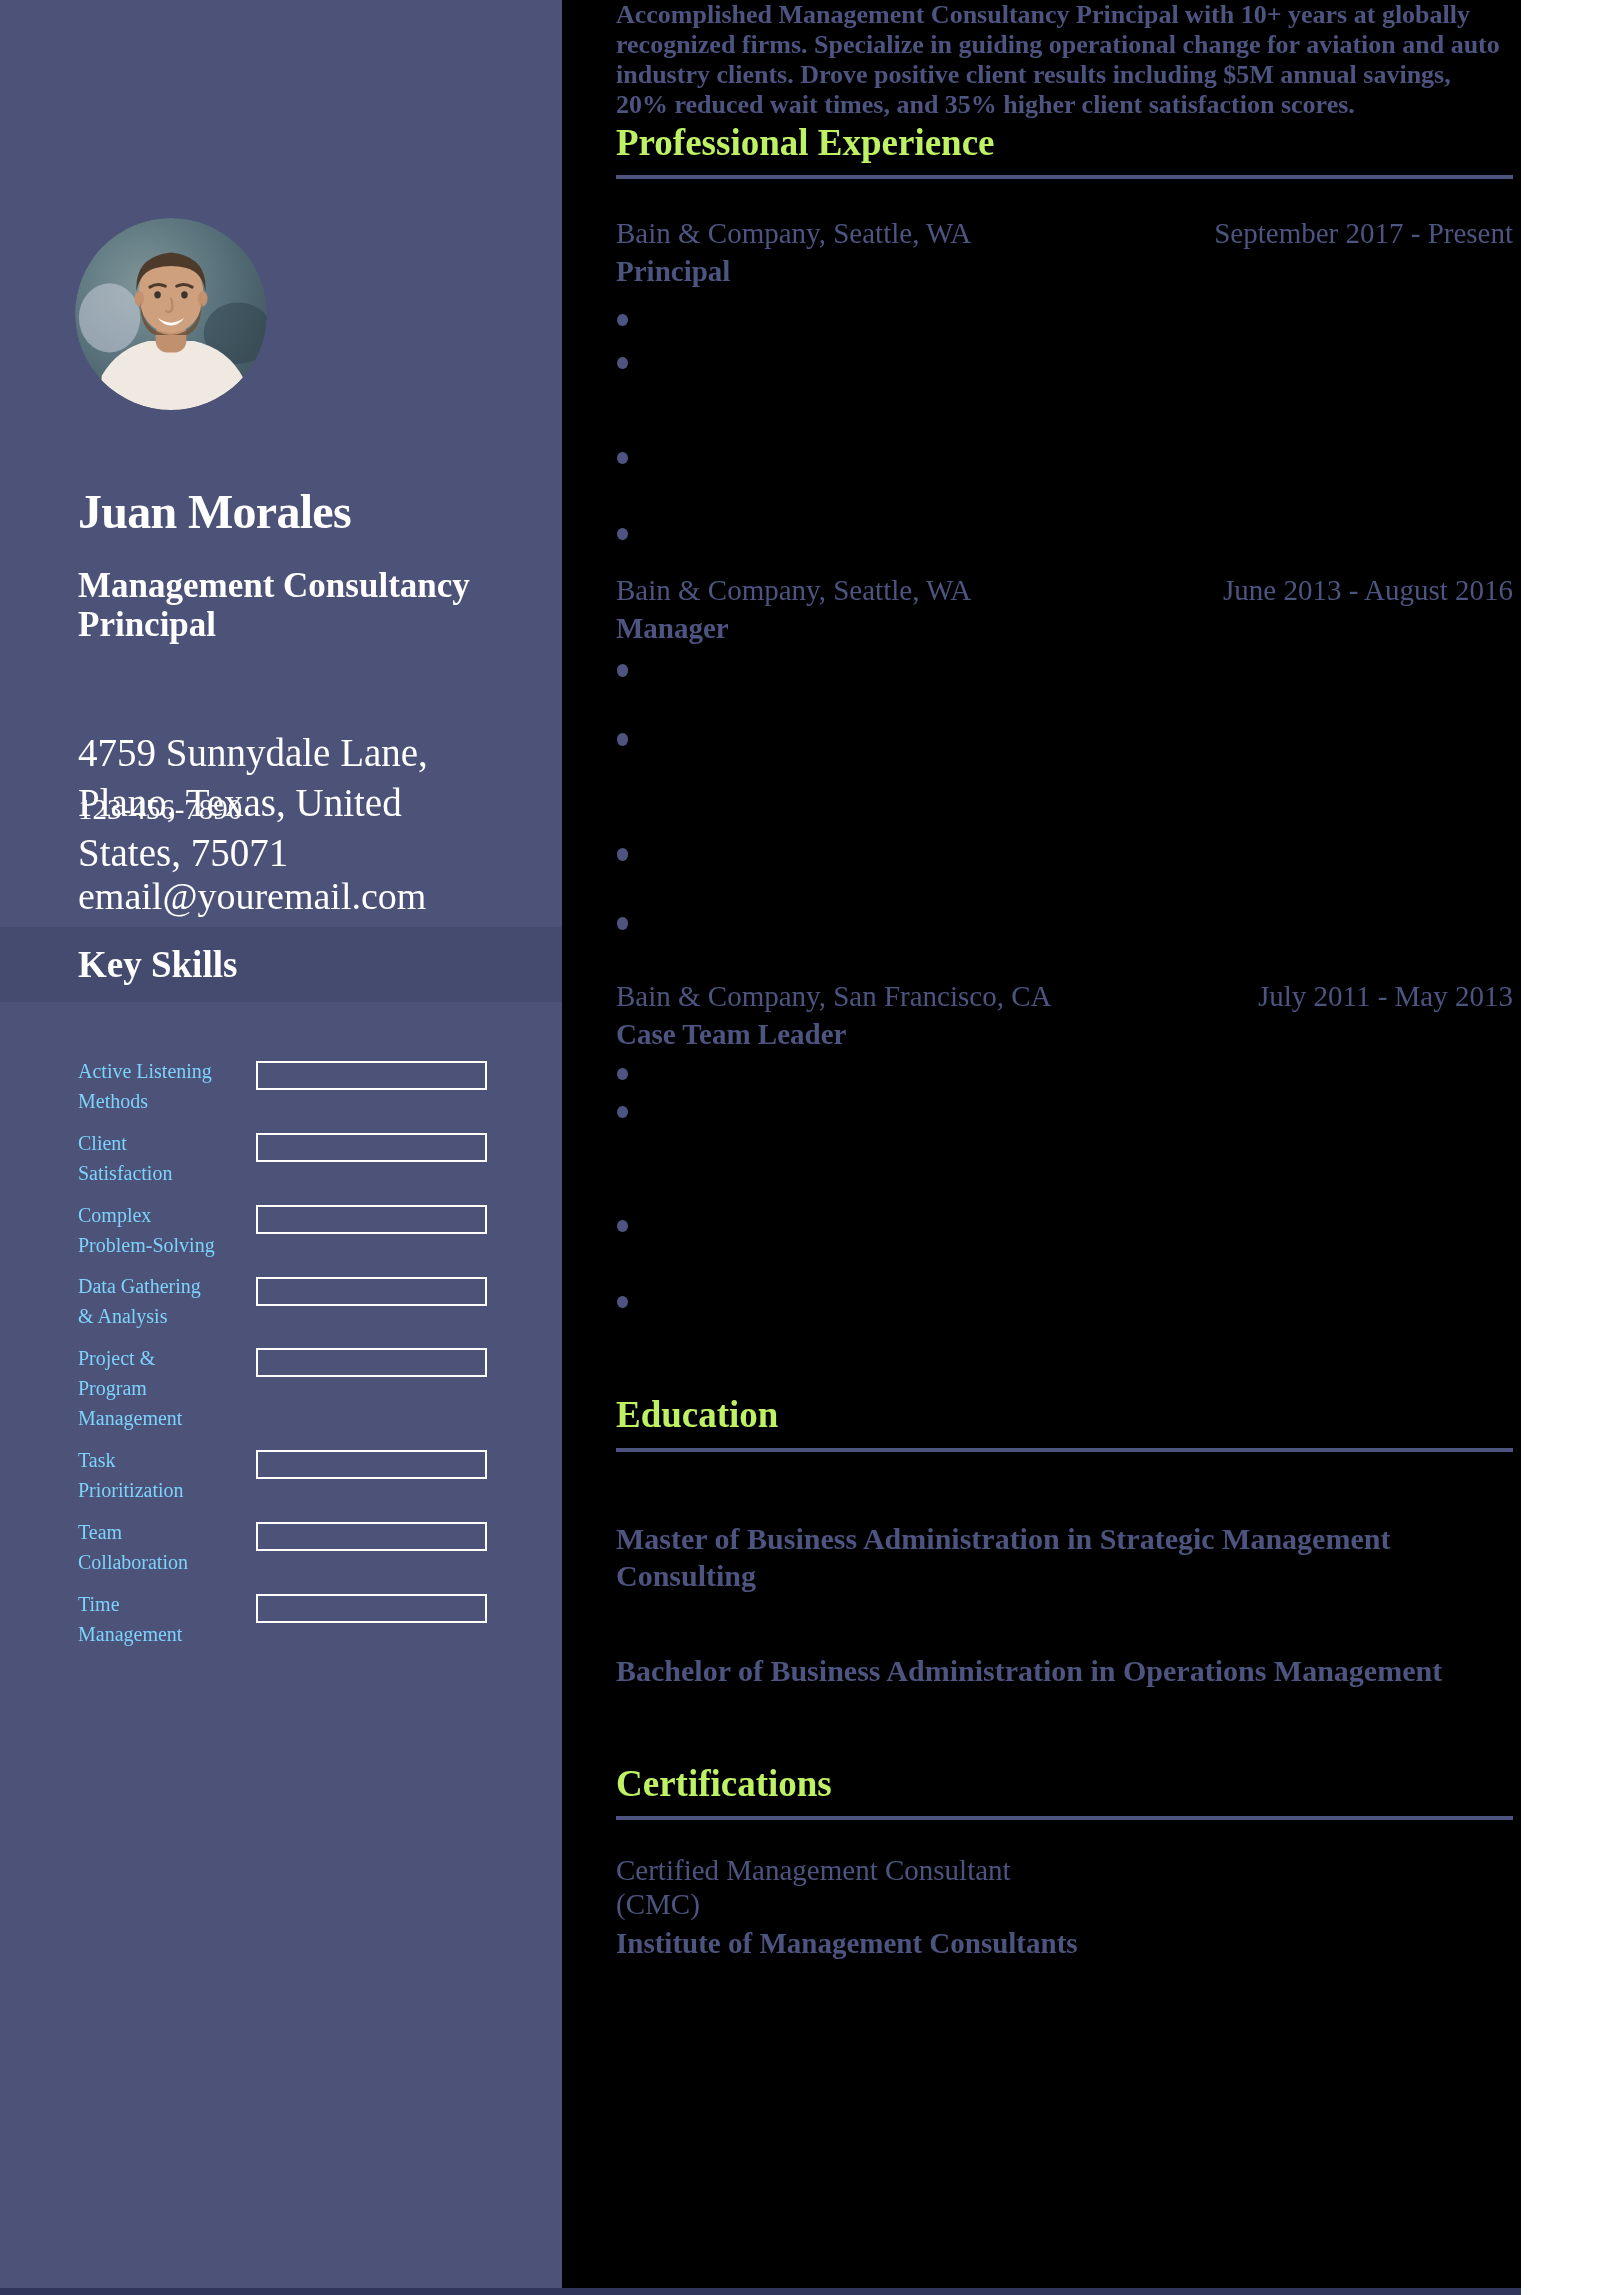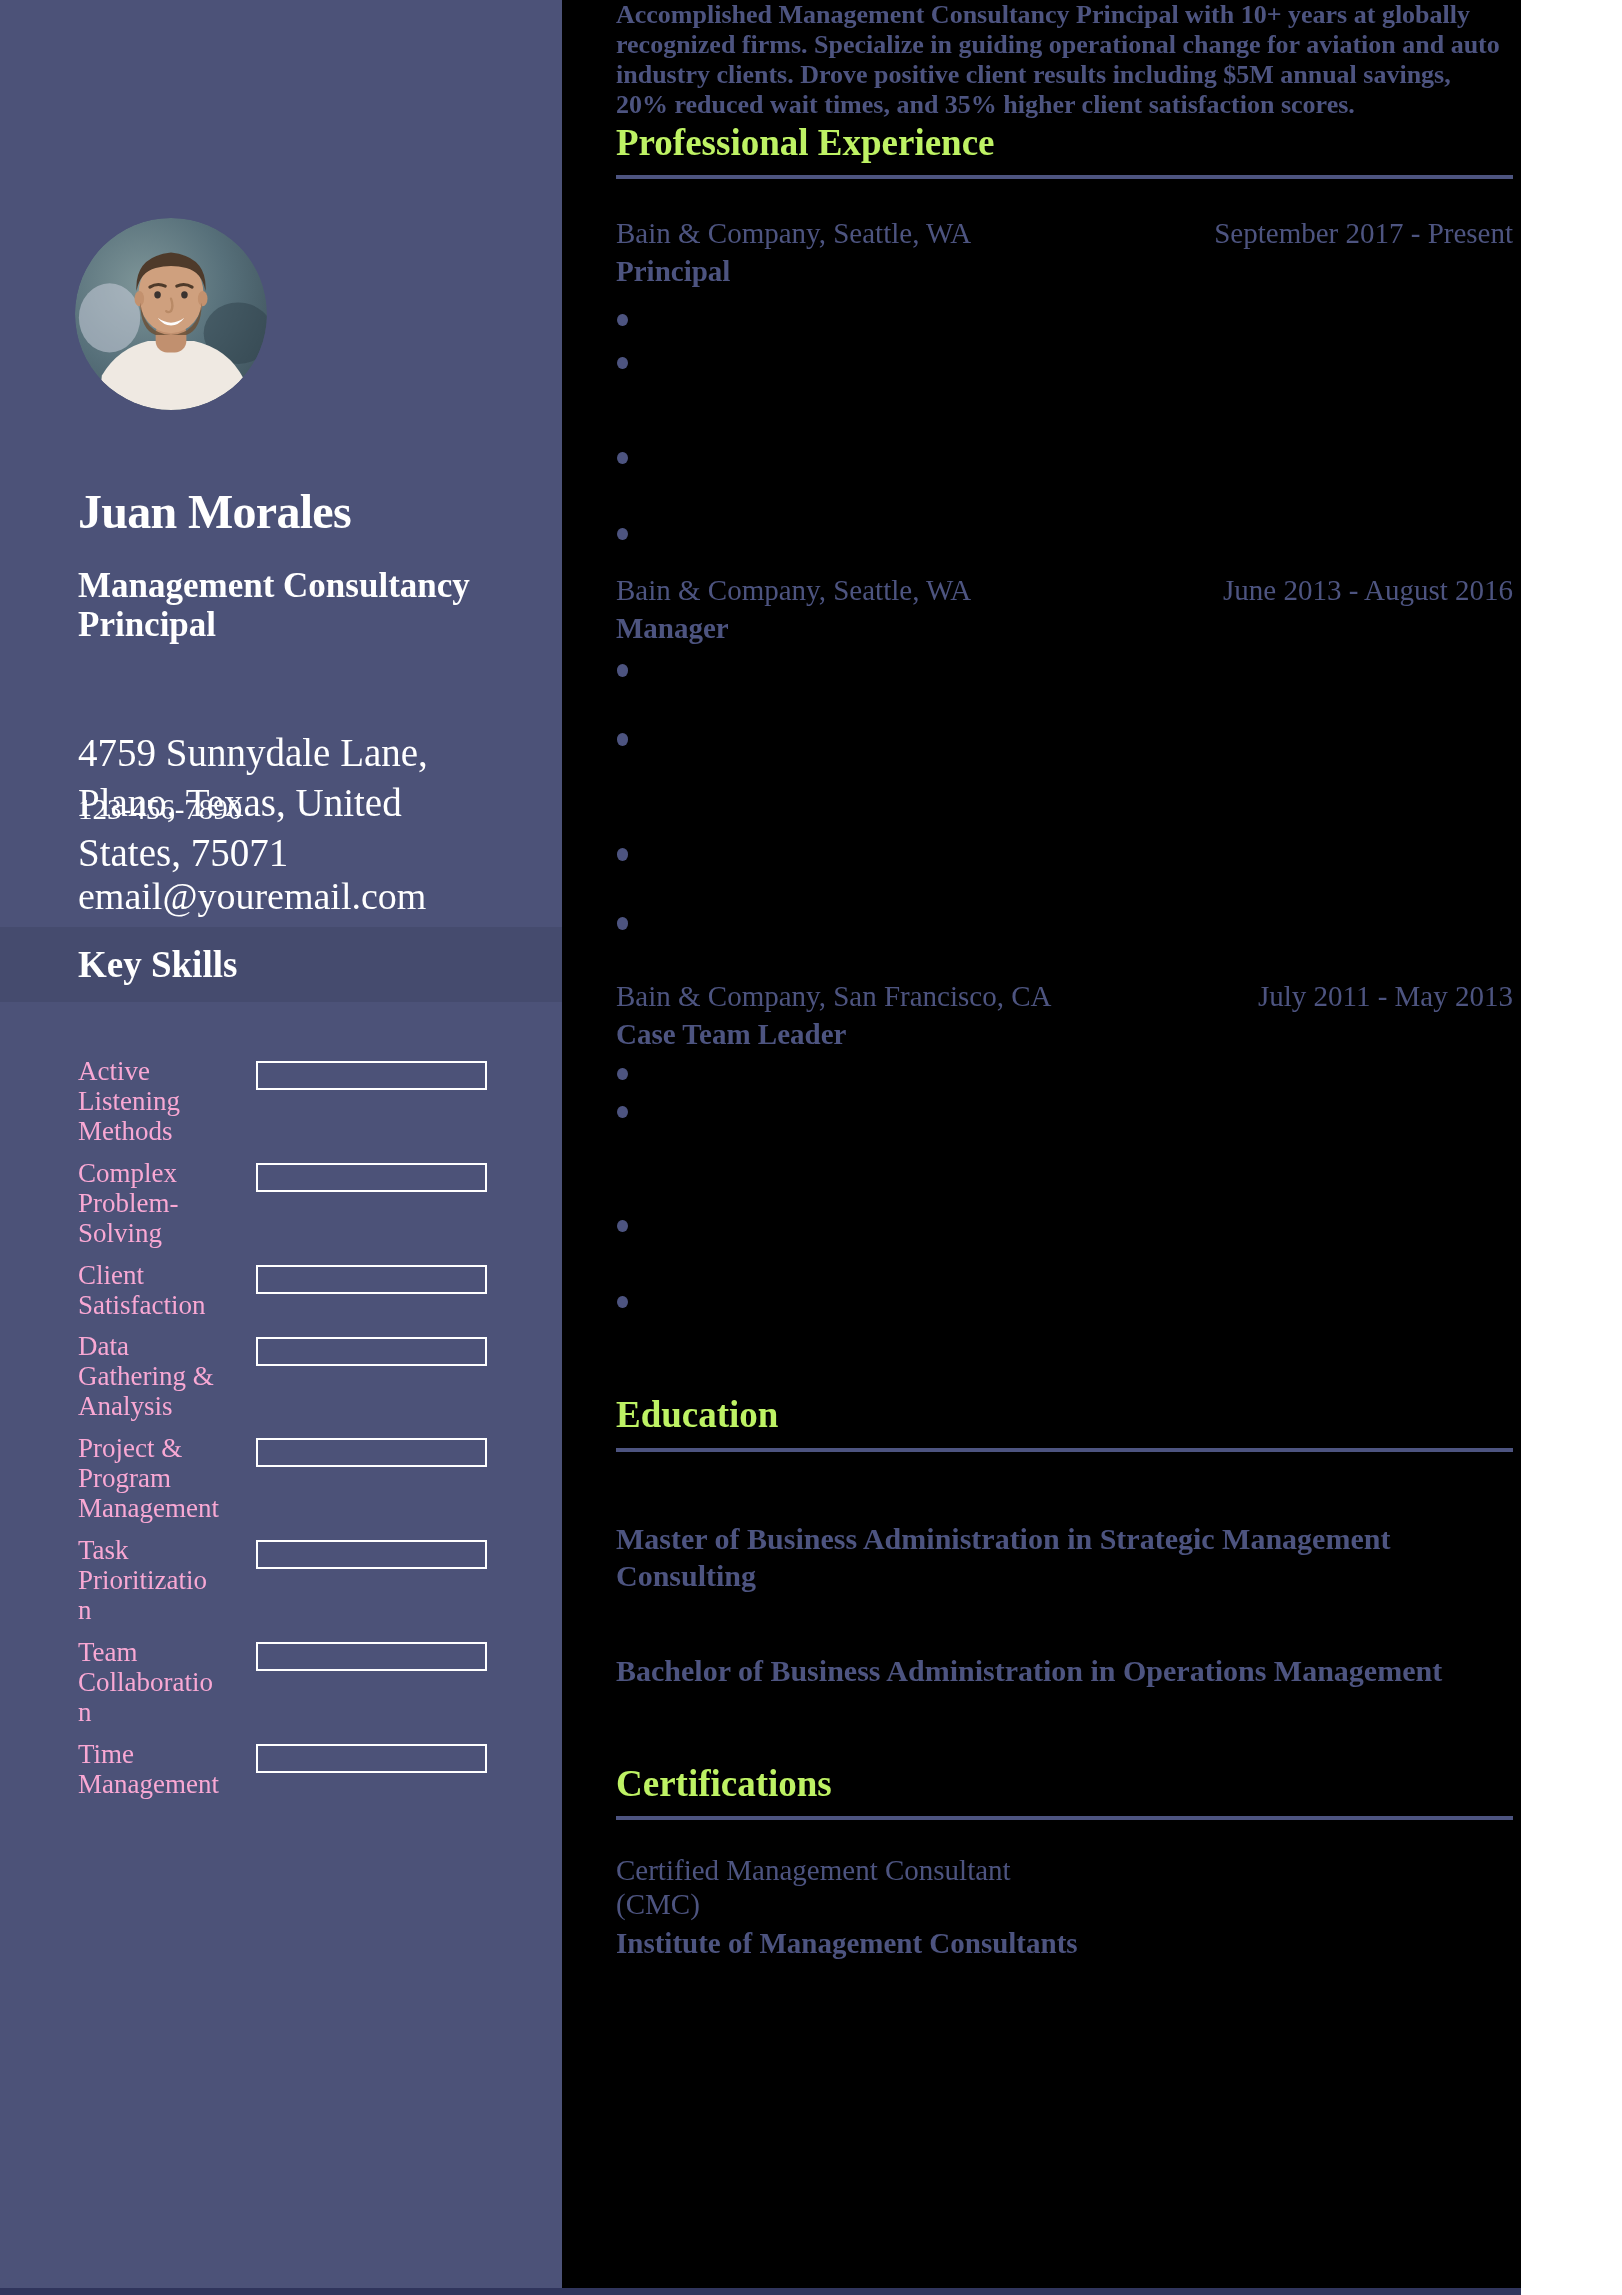--- a/index.html
+++ b/index.html
@@ -30,21 +30,21 @@
     position:absolute;left:0;top:927px;width:562px;height:75px;
     background:#454B6E;display:flex;align-items:center;
   }
   .skills-band .band-label{
     padding-left:78px;font-size:37px;font-weight:bold;color:#fff;
   }
   .skills{position:absolute;left:78px;top:1056px;width:451px;}
   .skill-row{display:flex;align-items:flex-start;margin-bottom:11.8px;}
   .skill-label{
     width:141px;margin-right:37px;flex:0 0 auto;
-    font-size:27px;line-height:30px;color:#f9a8d4;
+    font-size:20px;line-height:30px;color:#7dd3fc;
     overflow-wrap:break-word;
   }
   .skill-bar{
     flex:0 0 auto;width:227px;height:25px;margin-top:5.2px;
     border:2px solid #ffffff;background:transparent;
   }
   .skill-fill{height:100%;background:#ffffff;}
   
   .main{
     position:absolute;left:562px;top:0;width:959px;height:2295px;
@@ -157,26 +157,26 @@
     <div class="skills-band">
       <span class="band-label">Key Skills</span>
     </div>
 
     <div class="skills">
       <div class="skill-row">
         <span class="skill-label">Active Listening Methods</span>
         <span class="skill-bar"><span class="skill-fill" style="width: 80%;"></span></span>
       </div>
       <div class="skill-row">
-        <span class="skill-label">Complex Problem-Solving</span>
-        <span class="skill-bar"><span class="skill-fill" style="width: 80%;"></span></span>
-      </div>
-      <div class="skill-row">
         <span class="skill-label">Client Satisfaction</span>
         <span class="skill-bar"><span class="skill-fill" style="width: 60%;"></span></span>
+      </div>
+      <div class="skill-row">
+        <span class="skill-label">Complex Problem-Solving</span>
+        <span class="skill-bar"><span class="skill-fill" style="width: 80%;"></span></span>
       </div>
       <div class="skill-row">
         <span class="skill-label">Data Gathering &amp; Analysis</span>
         <span class="skill-bar"><span class="skill-fill" style="width: 80%;"></span></span>
       </div>
       <div class="skill-row">
         <span class="skill-label">Project &amp; Program Management</span>
         <span class="skill-bar"><span class="skill-fill" style="width: 60%;"></span></span>
       </div>
       <div class="skill-row">

